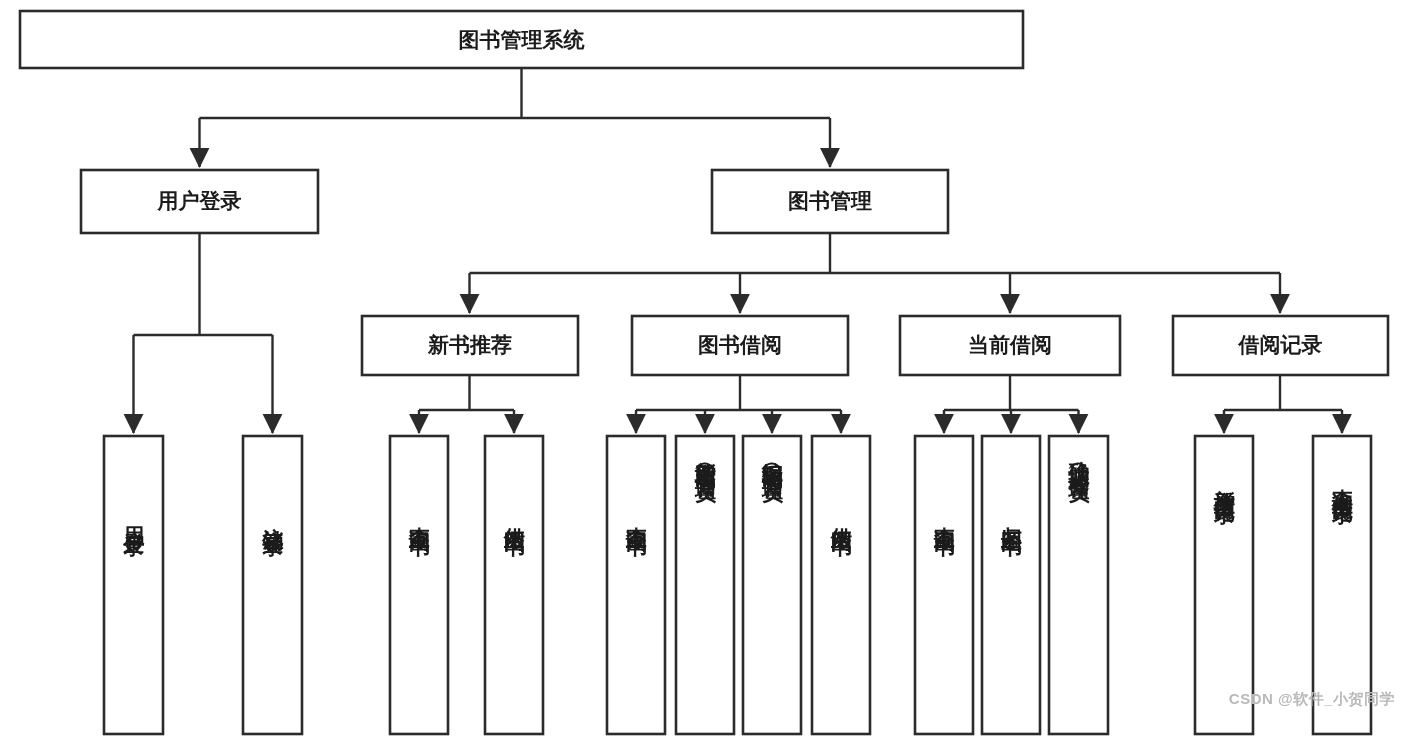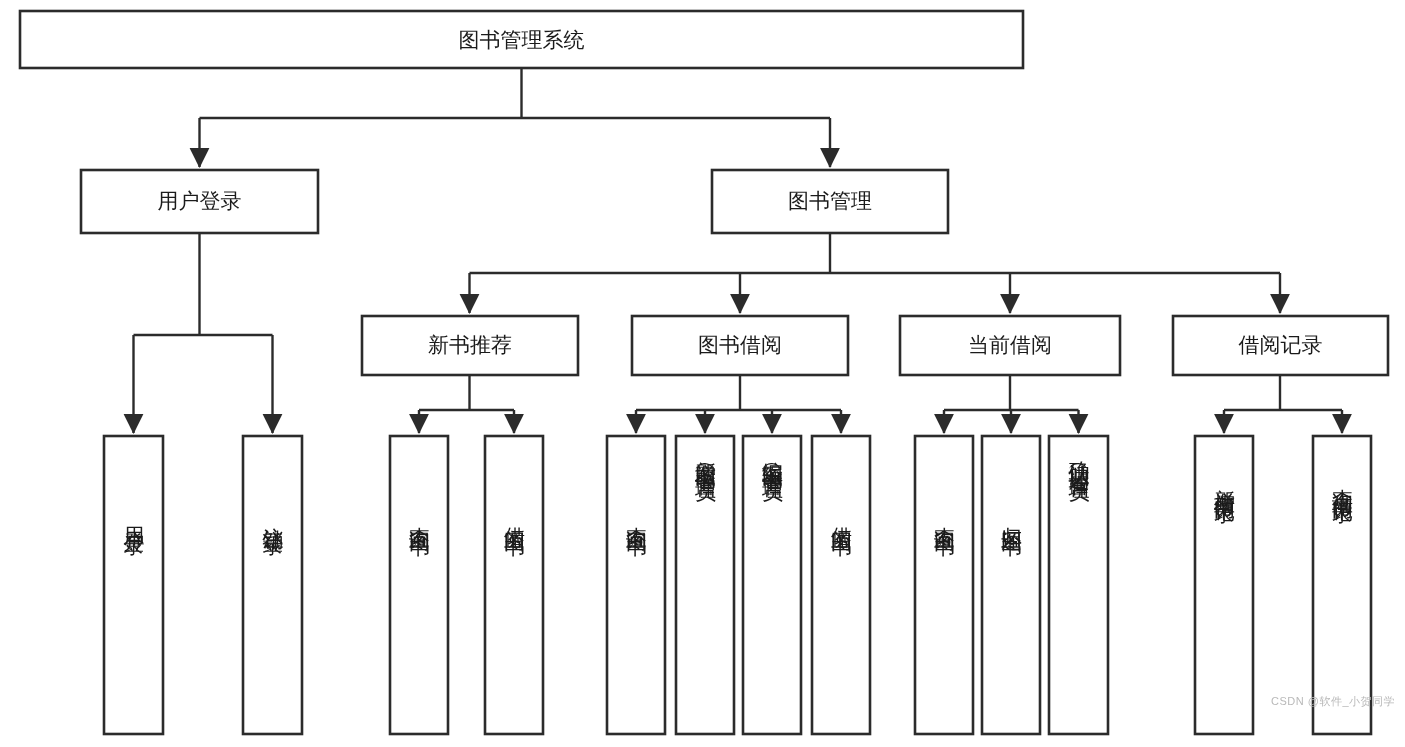--- a/index.html
+++ b/index.html
@@ -11,20 +11,21 @@
     width: 1405px;
     height: 747px;
     font-family: "Liberation Sans", "DejaVu Sans", sans-serif;
     overflow: hidden;
   }
   #diagram-root {
     position: relative;
     width: 1405px;
     height: 715px;
     background: #ffffff;
+    font-weight: bold;
   }
   svg.canvas {
     position: absolute;
     left: 0;
     top: 0;
     width: 1405px;
     height: 747px;
   }
   .node-box {
     fill: #ffffff;
@@ -63,21 +64,21 @@
     line-height: 1.18;
     letter-spacing: 3px;
     color: #1b1b1b;
     white-space: nowrap;
   }
   .watermark {
     position: absolute;
     right: 10px;
     bottom: 6px;
     font-family: "Liberation Sans", "DejaVu Sans", sans-serif;
-    font-size: 11px;
+    font-size: 15px;
     color: #b9b9b9;
     letter-spacing: 0.5px;
     user-select: none;
   }
 </style>
 </head>
 <body>
 
 <div id="diagram-root">
 

